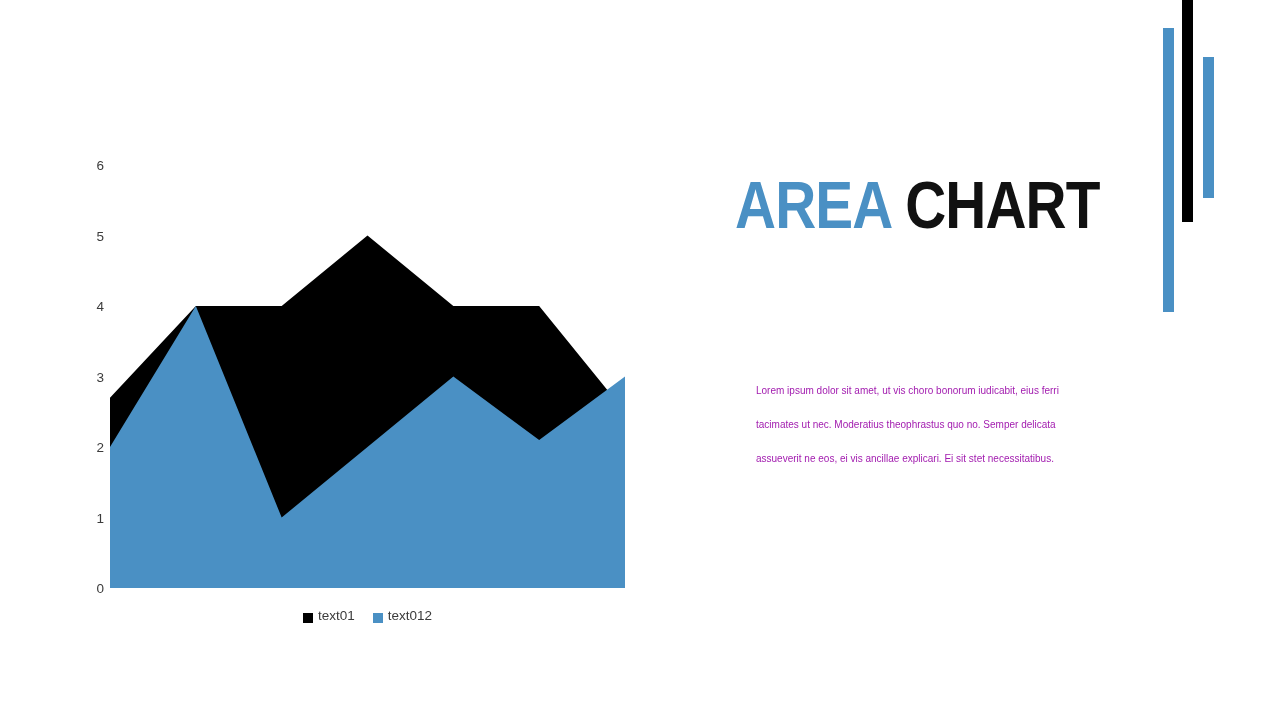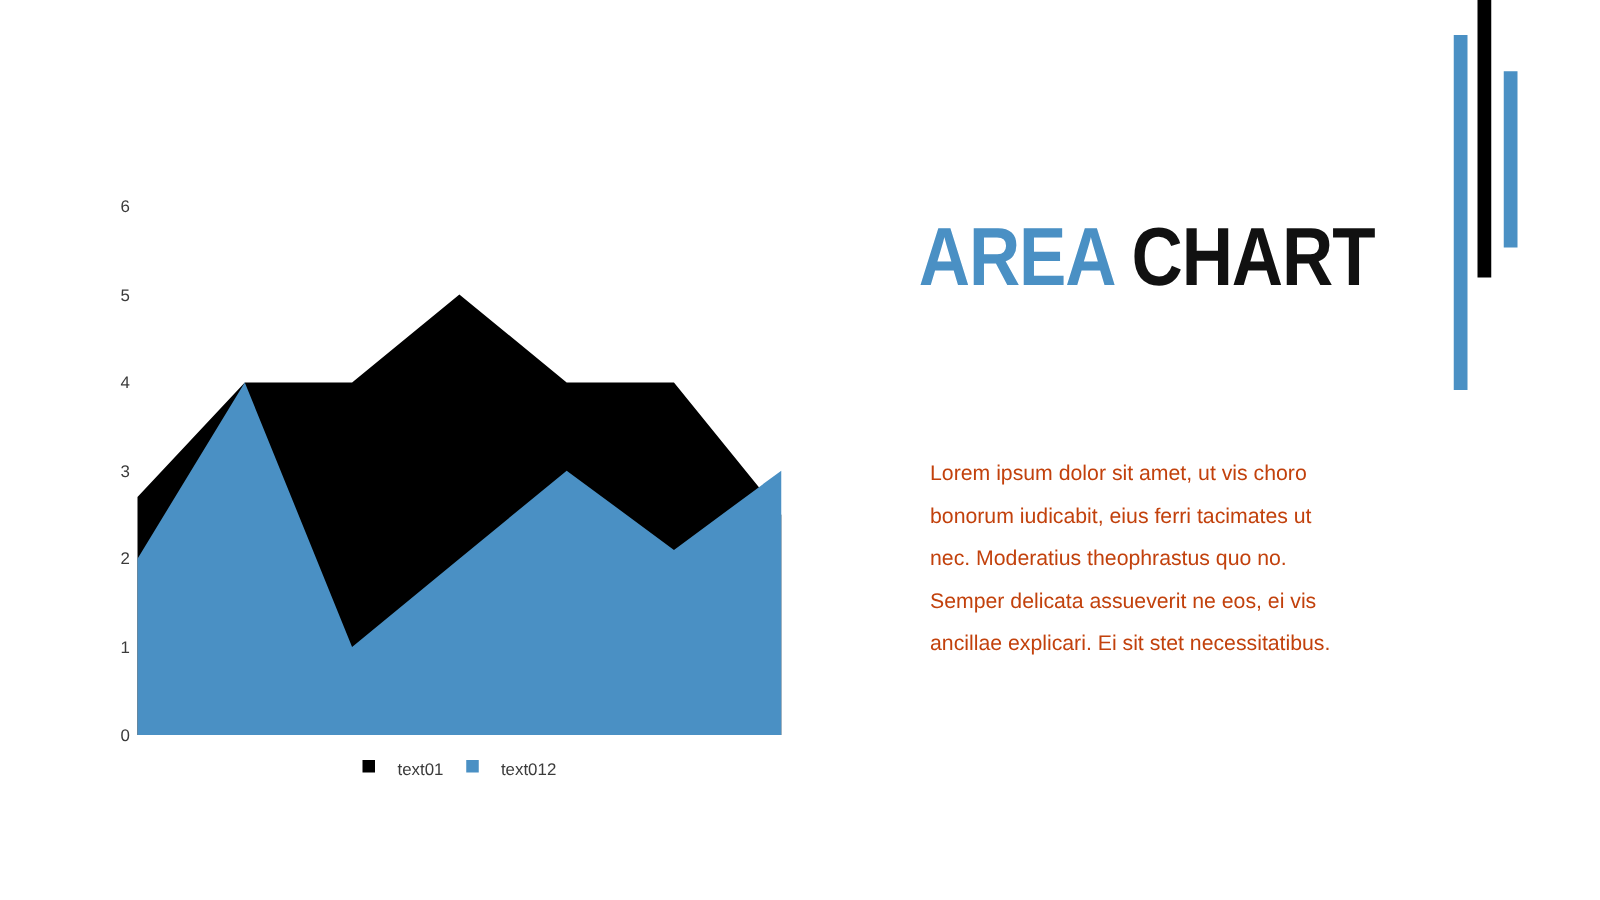--- a/index.html
+++ b/index.html
@@ -42,24 +42,24 @@
     margin: 0;
   }
   #title-word-accent { color: #4a90c4; }
   #title-word-main   { color: #111111; }
 
   #body-paragraph {
     position: absolute;
     left: 744px;
     top: 362px;
     width: 330px;
-    font-size: 17px;
+    font-size: 10px;
     line-height: 34px;
-    color: #c2410c;
-    margin: 0;
+    color: #a21caf;
+    margin: 12px;
   }
 
   
   #chart-region {
     position: absolute;
     left: 0;
     top: 0;
     width: 700px;
     height: 660px;
   }
@@ -86,21 +86,21 @@
     left: 110px;
     top: 608px;
     width: 515px;
     display: flex;
     justify-content: center;
     align-items: center;
     gap: 18px;
     font-size: 13.5px;
     color: #3b3b3b;
   }
-  .legend-entry { display: flex; align-items: flex-start; gap: 18px; }
+  .legend-entry { display: flex; align-items: flex-end; gap: 5px; }
   .legend-swatch { width: 10px; height: 10px; display: inline-block; }
 </style>
 </head>
 <body>
 
 <div id="deco-bars">
   <div class="deco-bar" id="deco-bar-1"></div>
   <div class="deco-bar" id="deco-bar-2"></div>
   <div class="deco-bar" id="deco-bar-3"></div>
 </div>

